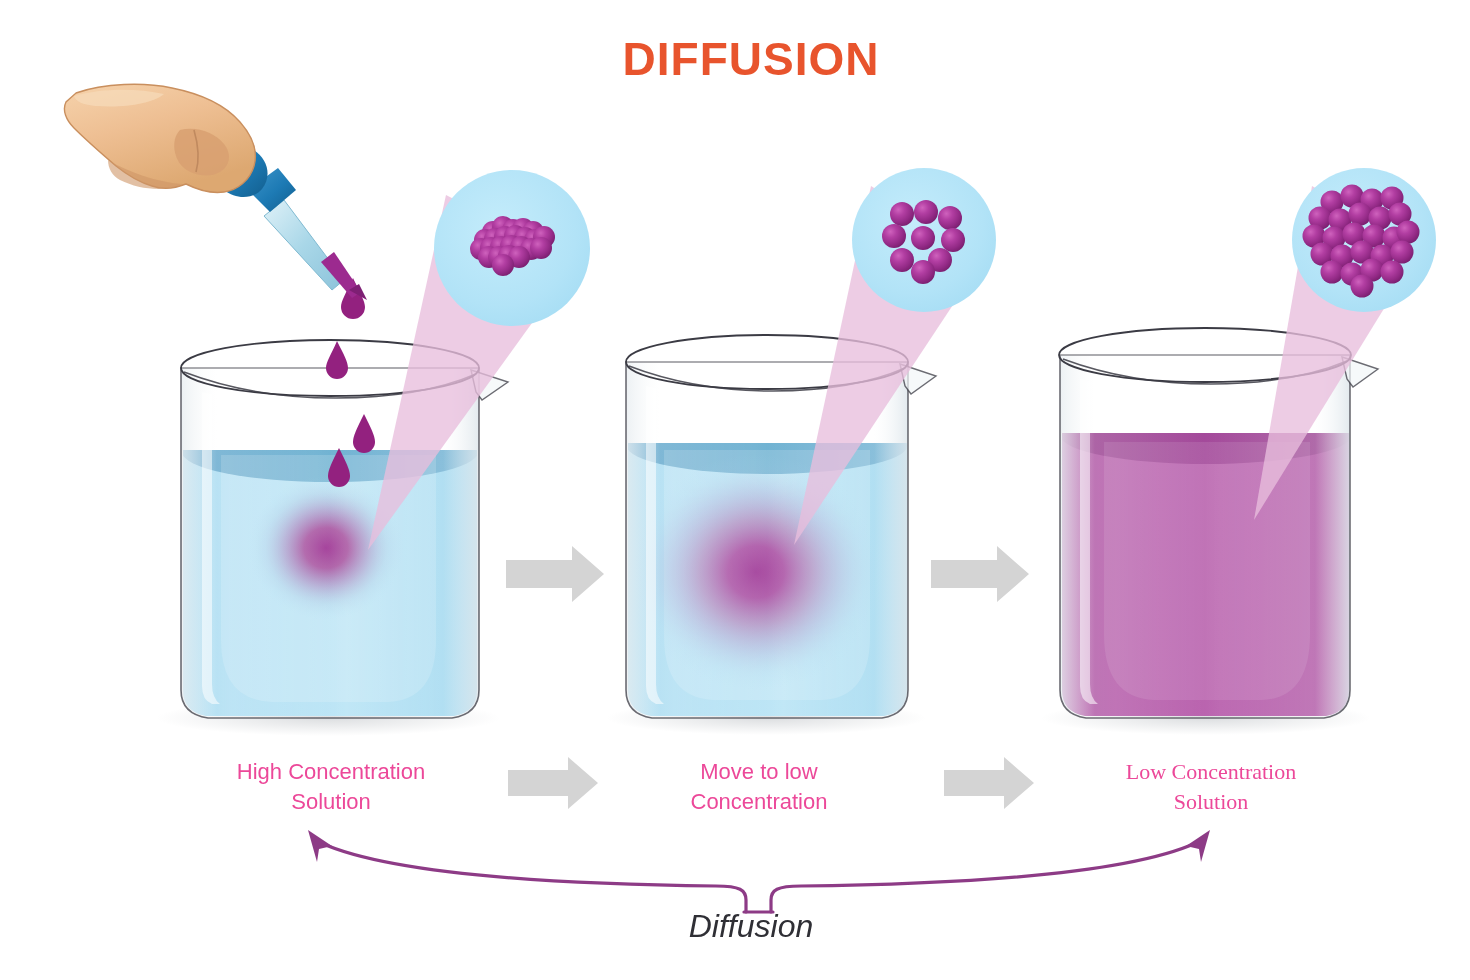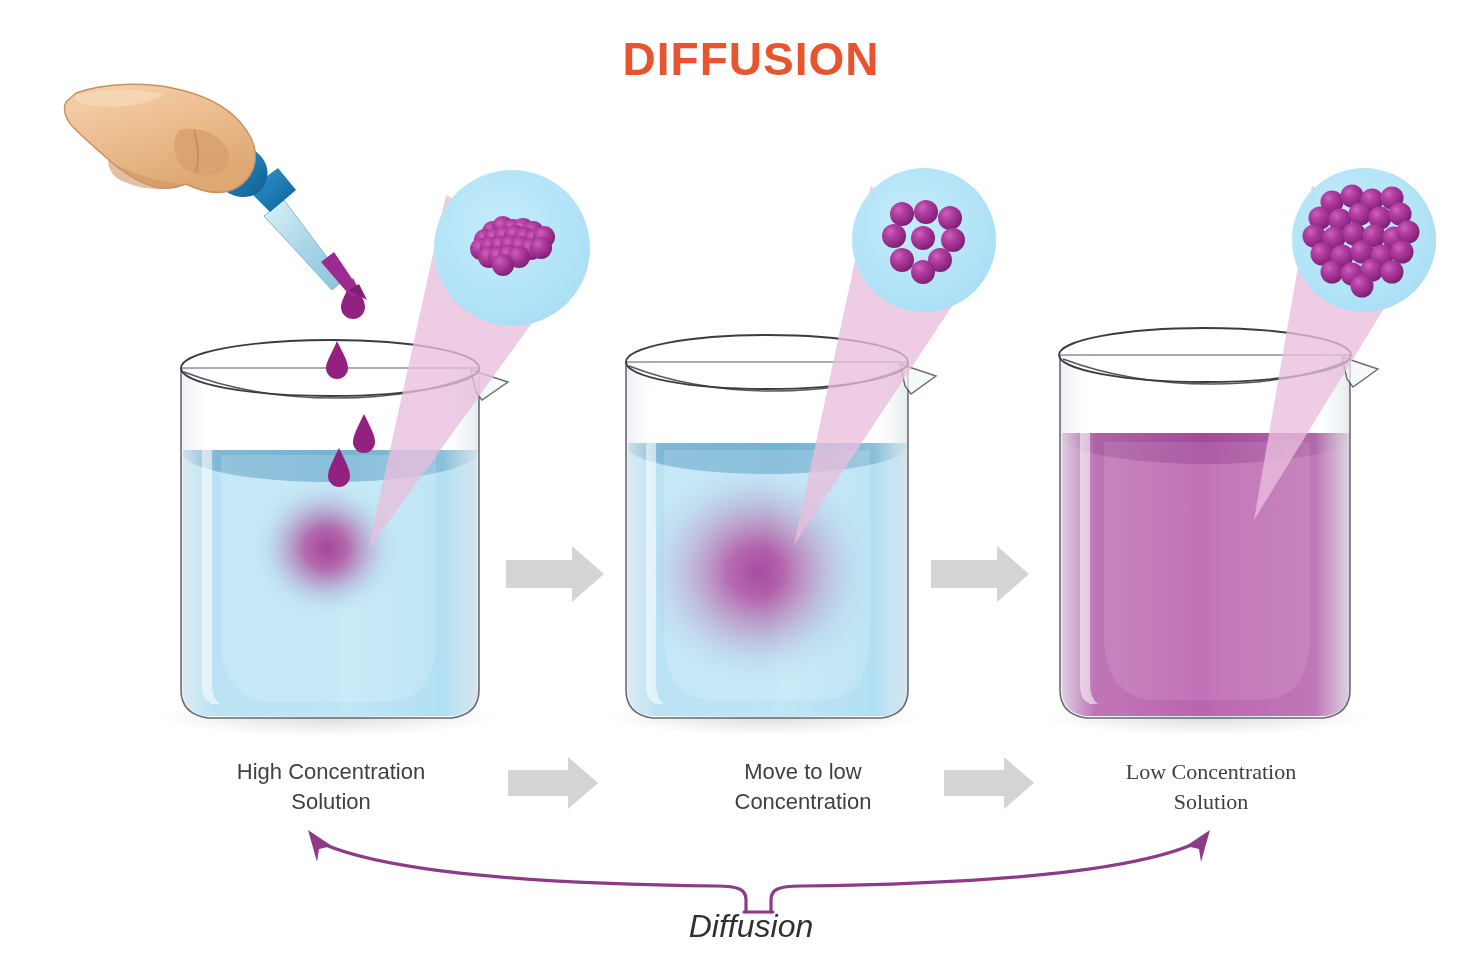--- a/index.html
+++ b/index.html
@@ -12,24 +12,24 @@
   #stage{position:absolute;left:0;top:0;width:1446px;height:980px;margin-left:16px;}
   #scene{position:absolute;left:0;top:0;width:1470px;height:980px;}
 
   .title{
     position:absolute;left:0;top:32px;width:1470px;text-align:center;
     font-size:46px;font-weight:bold;letter-spacing:1px;
     color:#e8542d;
   }
   .step-label{
     position:absolute;text-align:center;
-    font-size:22px;line-height:30px;color:#404040;font-weight:400;
+    font-size:22px;line-height:30px;color:#ec4899;font-weight:400;
   }
   .label-1{left:150px;top:757px;width:330px;}
-  .label-2{left:642px;top:757px;width:290px;}
+  .label-2{left:598px;top:757px;width:290px;}
   .label-3{left:1030px;top:757px;width:330px;font-family:Liberation Serif, serif;}
 
   .diffusion-word{
     position:absolute;left:0;top:908px;width:1470px;text-align:center;
     font-size:32px;font-style:italic;color:#2f2f35;font-weight:400;
   }
 </style>
 </head>
 <body>
 

